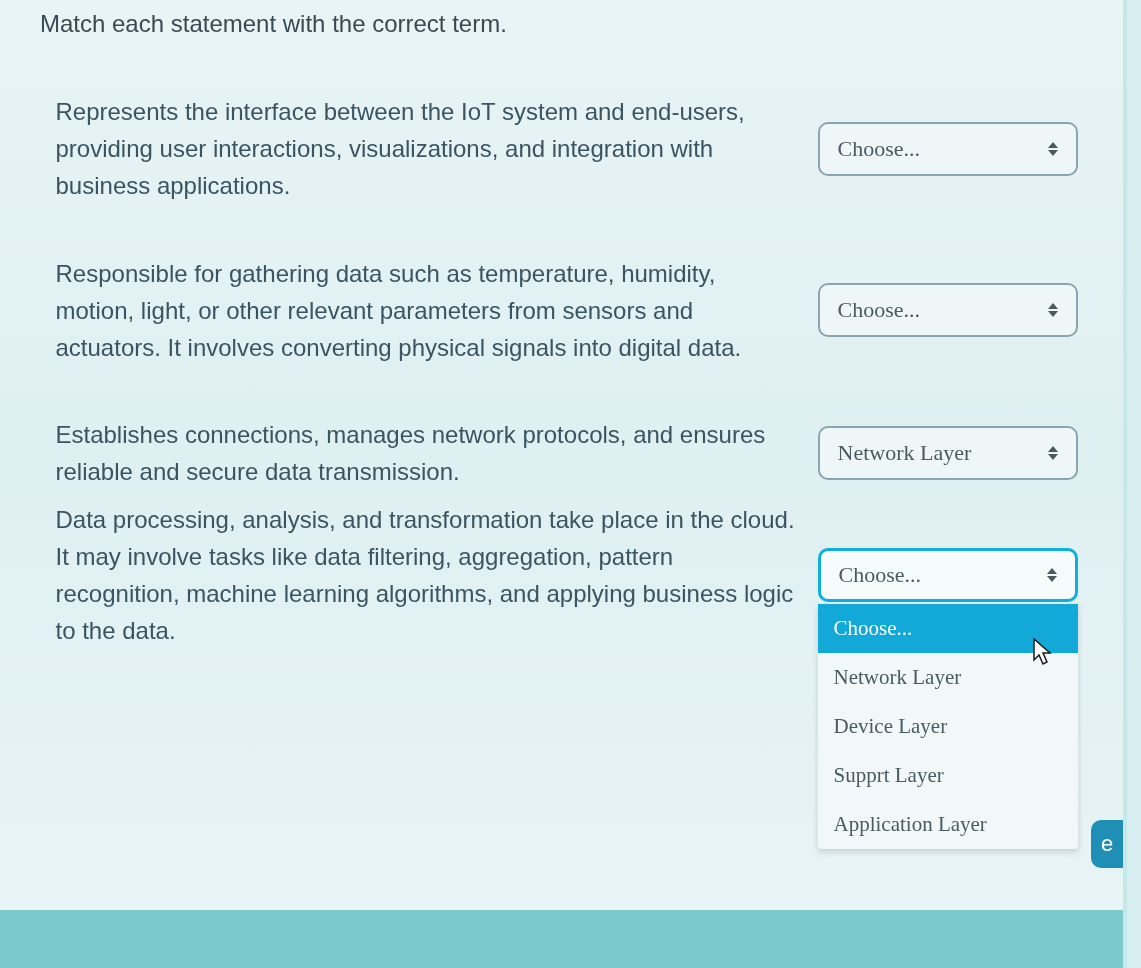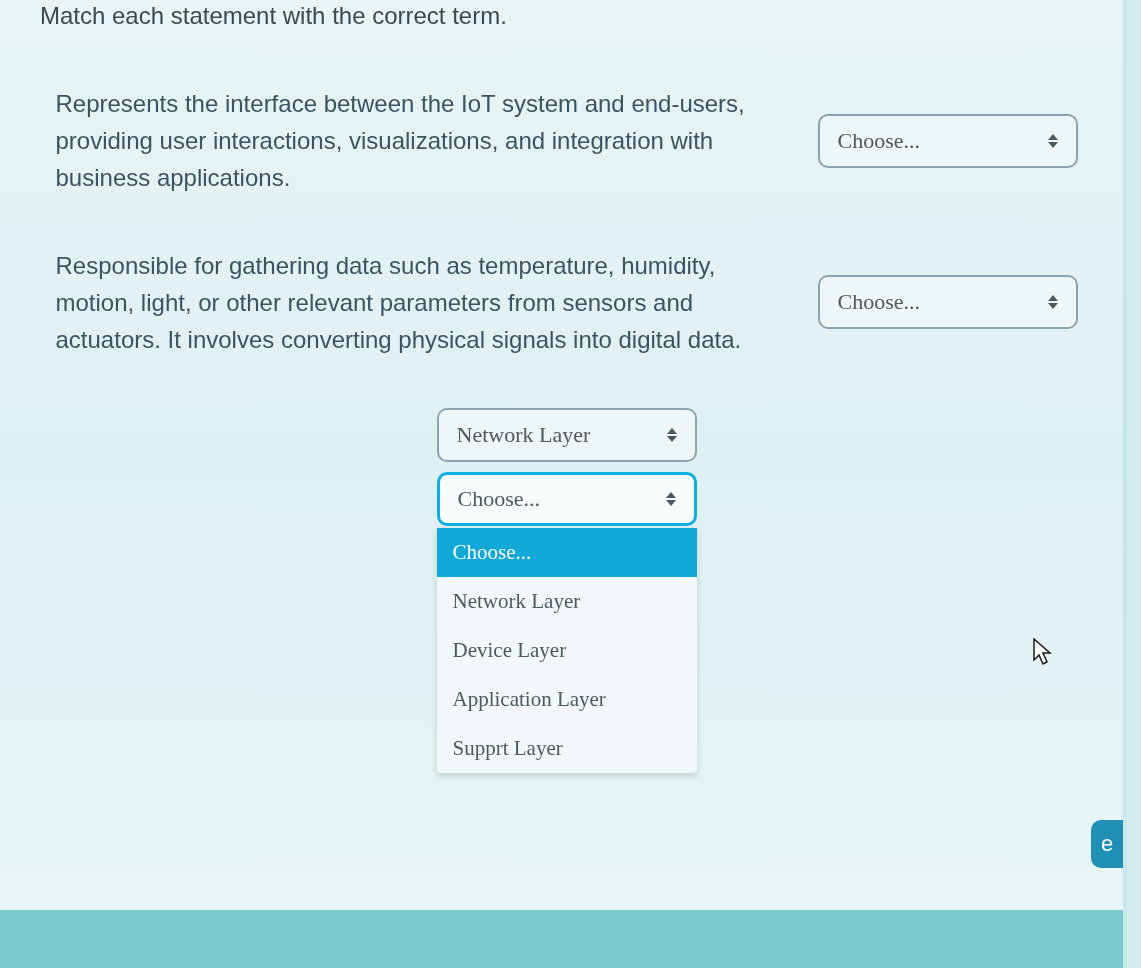--- a/index.html
+++ b/index.html
@@ -7,21 +7,21 @@
     font-family: -apple-system, BlinkMacSystemFont, "Segoe UI", Arial, sans-serif;
     background: #c5e8e8;
     width: 1141px;
     height: 968px;
     overflow: hidden;
     position: relative;
   }
   .panel {
     background: linear-gradient(180deg, #e8f4f6 0%, #dff0f2 50%, #e8f4f6 100%);
     margin: 0 18px 0 0;
-    padding: 2px 30px 30px 40px;
+    padding: 10px 30px 30px 40px;
     min-height: 910px;
     position: relative;
   }
   .instruction {
     color: #3a4a52;
     font-size: 24px;
     font-weight: 500;
     margin-bottom: 55px;
   }
   .row {
@@ -163,40 +163,42 @@
     <div class="statement">Responsible for gathering data such as temperature, humidity, motion, light, or other relevant parameters from sensors and actuators. It involves converting physical signals into digital data.</div>
     <div class="select-wrap">
       <div class="select">
         <span>Choose...</span>
         <span class="caret"></span>
       </div>
     </div>
   </div>
 
   <div class="row tight">
+    <div class="statement">Establishes connections, manages network protocols, and ensures reliable and secure data transmission.</div>
     <div class="select-wrap">
       <div class="select">
         <span>Network Layer</span>
         <span class="caret"></span>
       </div>
     </div>
   </div>
 
   <div class="row">
+    <div class="statement">Data processing, analysis, and transformation take place in the cloud. It may involve tasks like data filtering, aggregation, pattern recognition, machine learning algorithms, and applying business logic to the data.</div>
     <div class="select-wrap">
       <div class="select open">
         <span>Choose...</span>
         <span class="caret"></span>
       </div>
       <div class="dropdown">
         <div class="dropdown-item highlight">Choose...</div>
         <div class="dropdown-item">Network Layer</div>
         <div class="dropdown-item">Device Layer</div>
+        <div class="dropdown-item">Supprt Layer</div>
         <div class="dropdown-item">Application Layer</div>
-        <div class="dropdown-item">Supprt Layer</div>
       </div>
     </div>
   </div>
 
   <div class="peek-button">
     <span>e</span>
   </div>
 
 </div>
 

